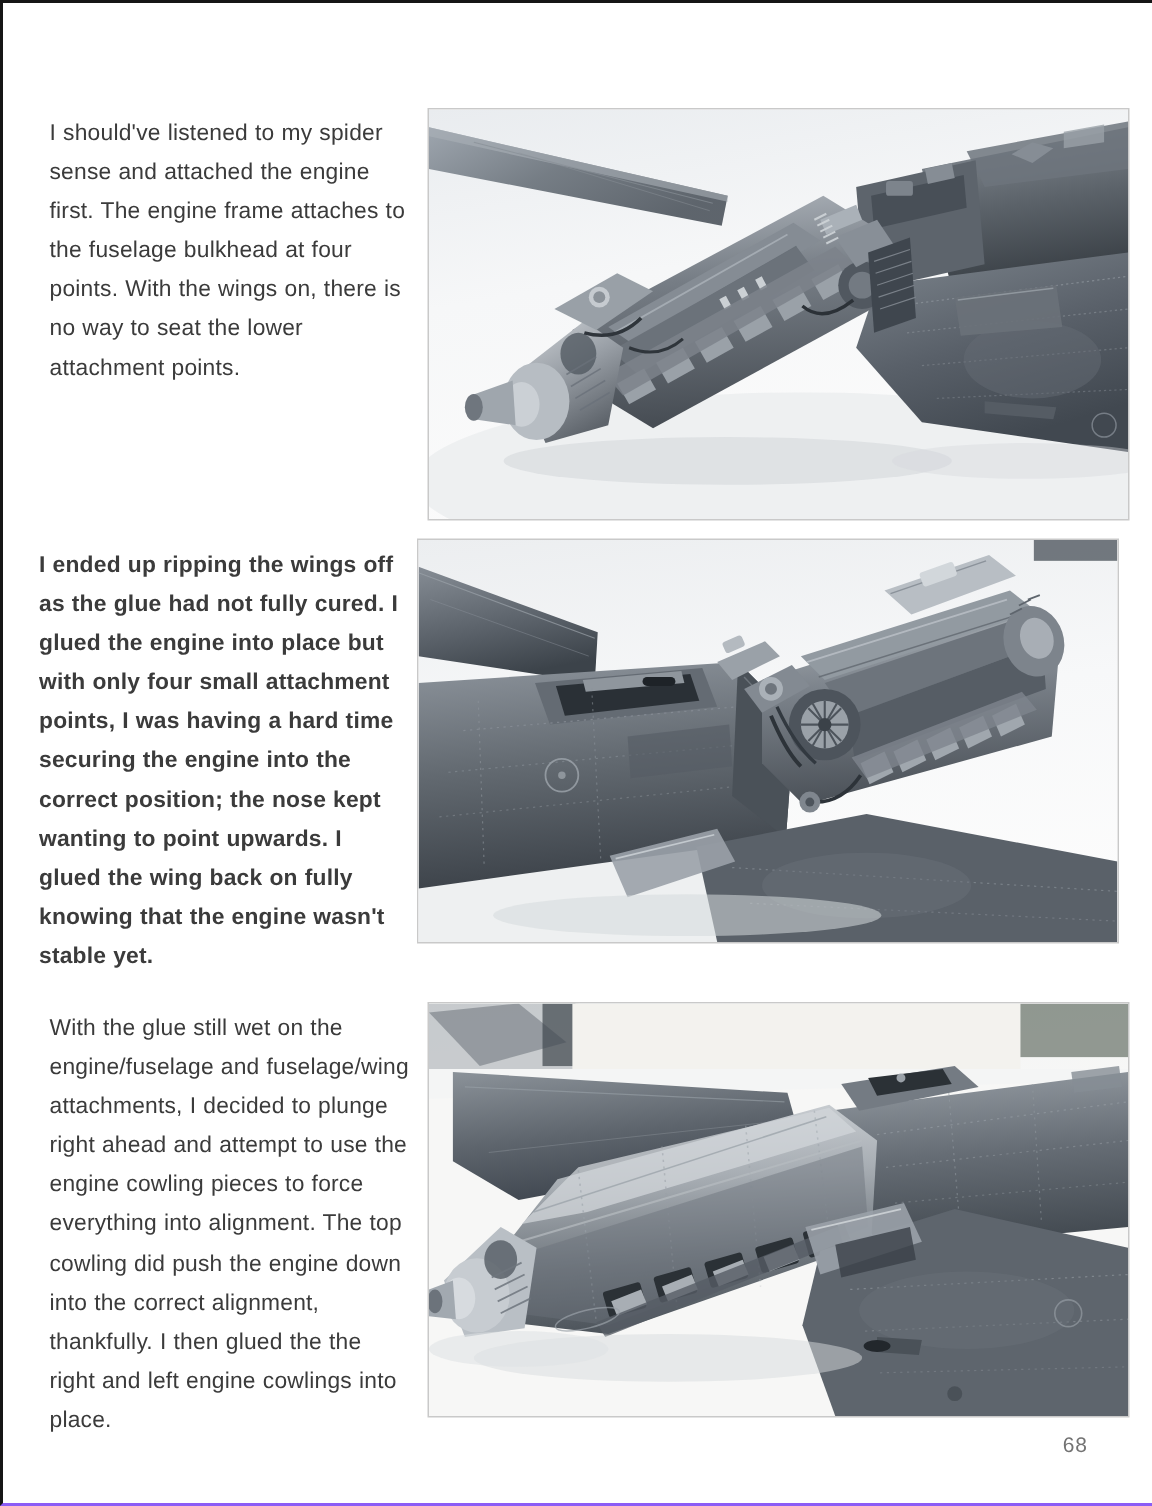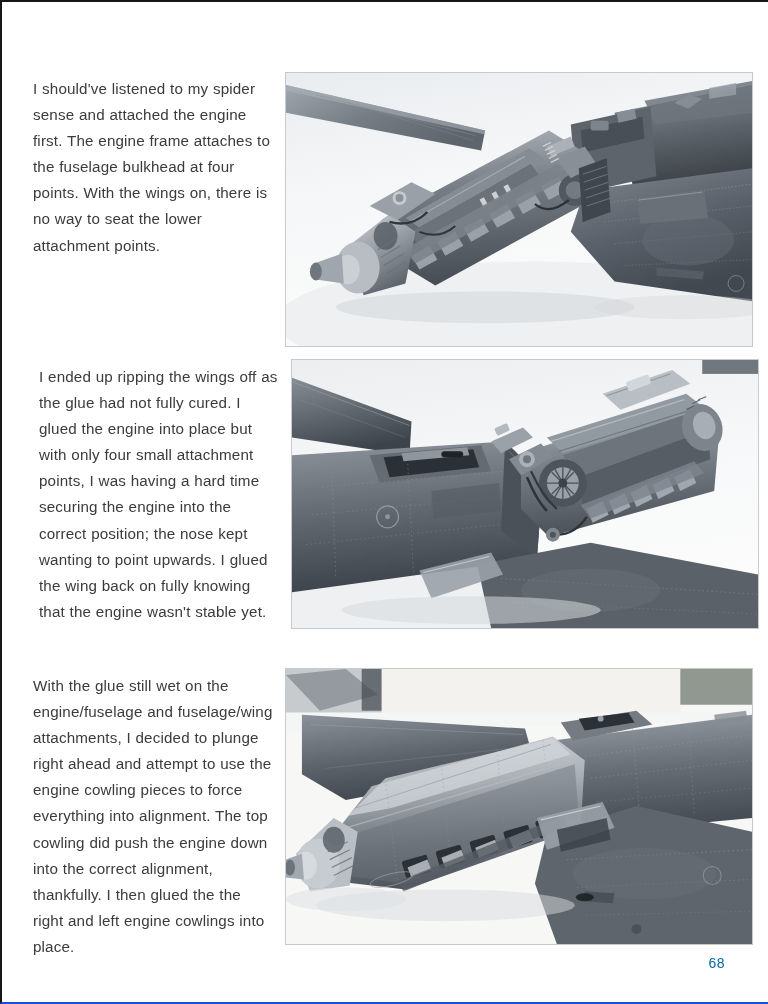--- a/index.html
+++ b/index.html
@@ -15,21 +15,21 @@
   }
 
   #page {
     position: relative;
     width: 768px;
     height: 1004px;
     background: #ffffff;
     box-sizing: border-box;
     border-left: 2px solid #161616;
     border-top: 2px solid #161616;
-    border-bottom: 2px solid #1d4ed8;
+    border-bottom: 2px solid #8b5cf6;
     overflow: hidden;
   }
 
   
   .row {
     position: absolute;
     display: flex;
     align-items: flex-start;
   }
 
@@ -60,38 +60,38 @@
     overflow: hidden;
   }
   .photo svg {
     display: block;
     width: 100%;
     height: 100%;
   }
 
   
   #row-1 { left: 31px;  top: 70px;  }
-  #row-2 { left: 37px;  top: 357px; }
+  #row-2 { left: 24px;  top: 357px; font-weight: bold; }
   #row-3 { left: 31px;  top: 642px; margin-top: 24px; }
 
   #row-1 .text-col { padding-top: 4px; }
   #row-2 .text-col { padding-top: 5px; }
   #row-3 .text-col { padding-top: 5px; }
 
   #row-1 .photo-frame { margin-left: 12px; width: 468px; height: 275px; }
   #row-2 .photo-frame { margin-left: 12px; width: 468px; height: 270px; }
   #row-3 .photo-frame { margin-left: 12px; width: 468px; height: 277px; }
 
   
   #page-number {
     position: absolute;
     right: 43px;
     top: 953px;
     font-size: 14px;
-    color: #0369a1;
+    color: #737373;
     letter-spacing: 0.03em;
   }
 </style>
 </head>
 <body>
 
 <div id="page">
 
   <div class="row" id="row-1">
 

